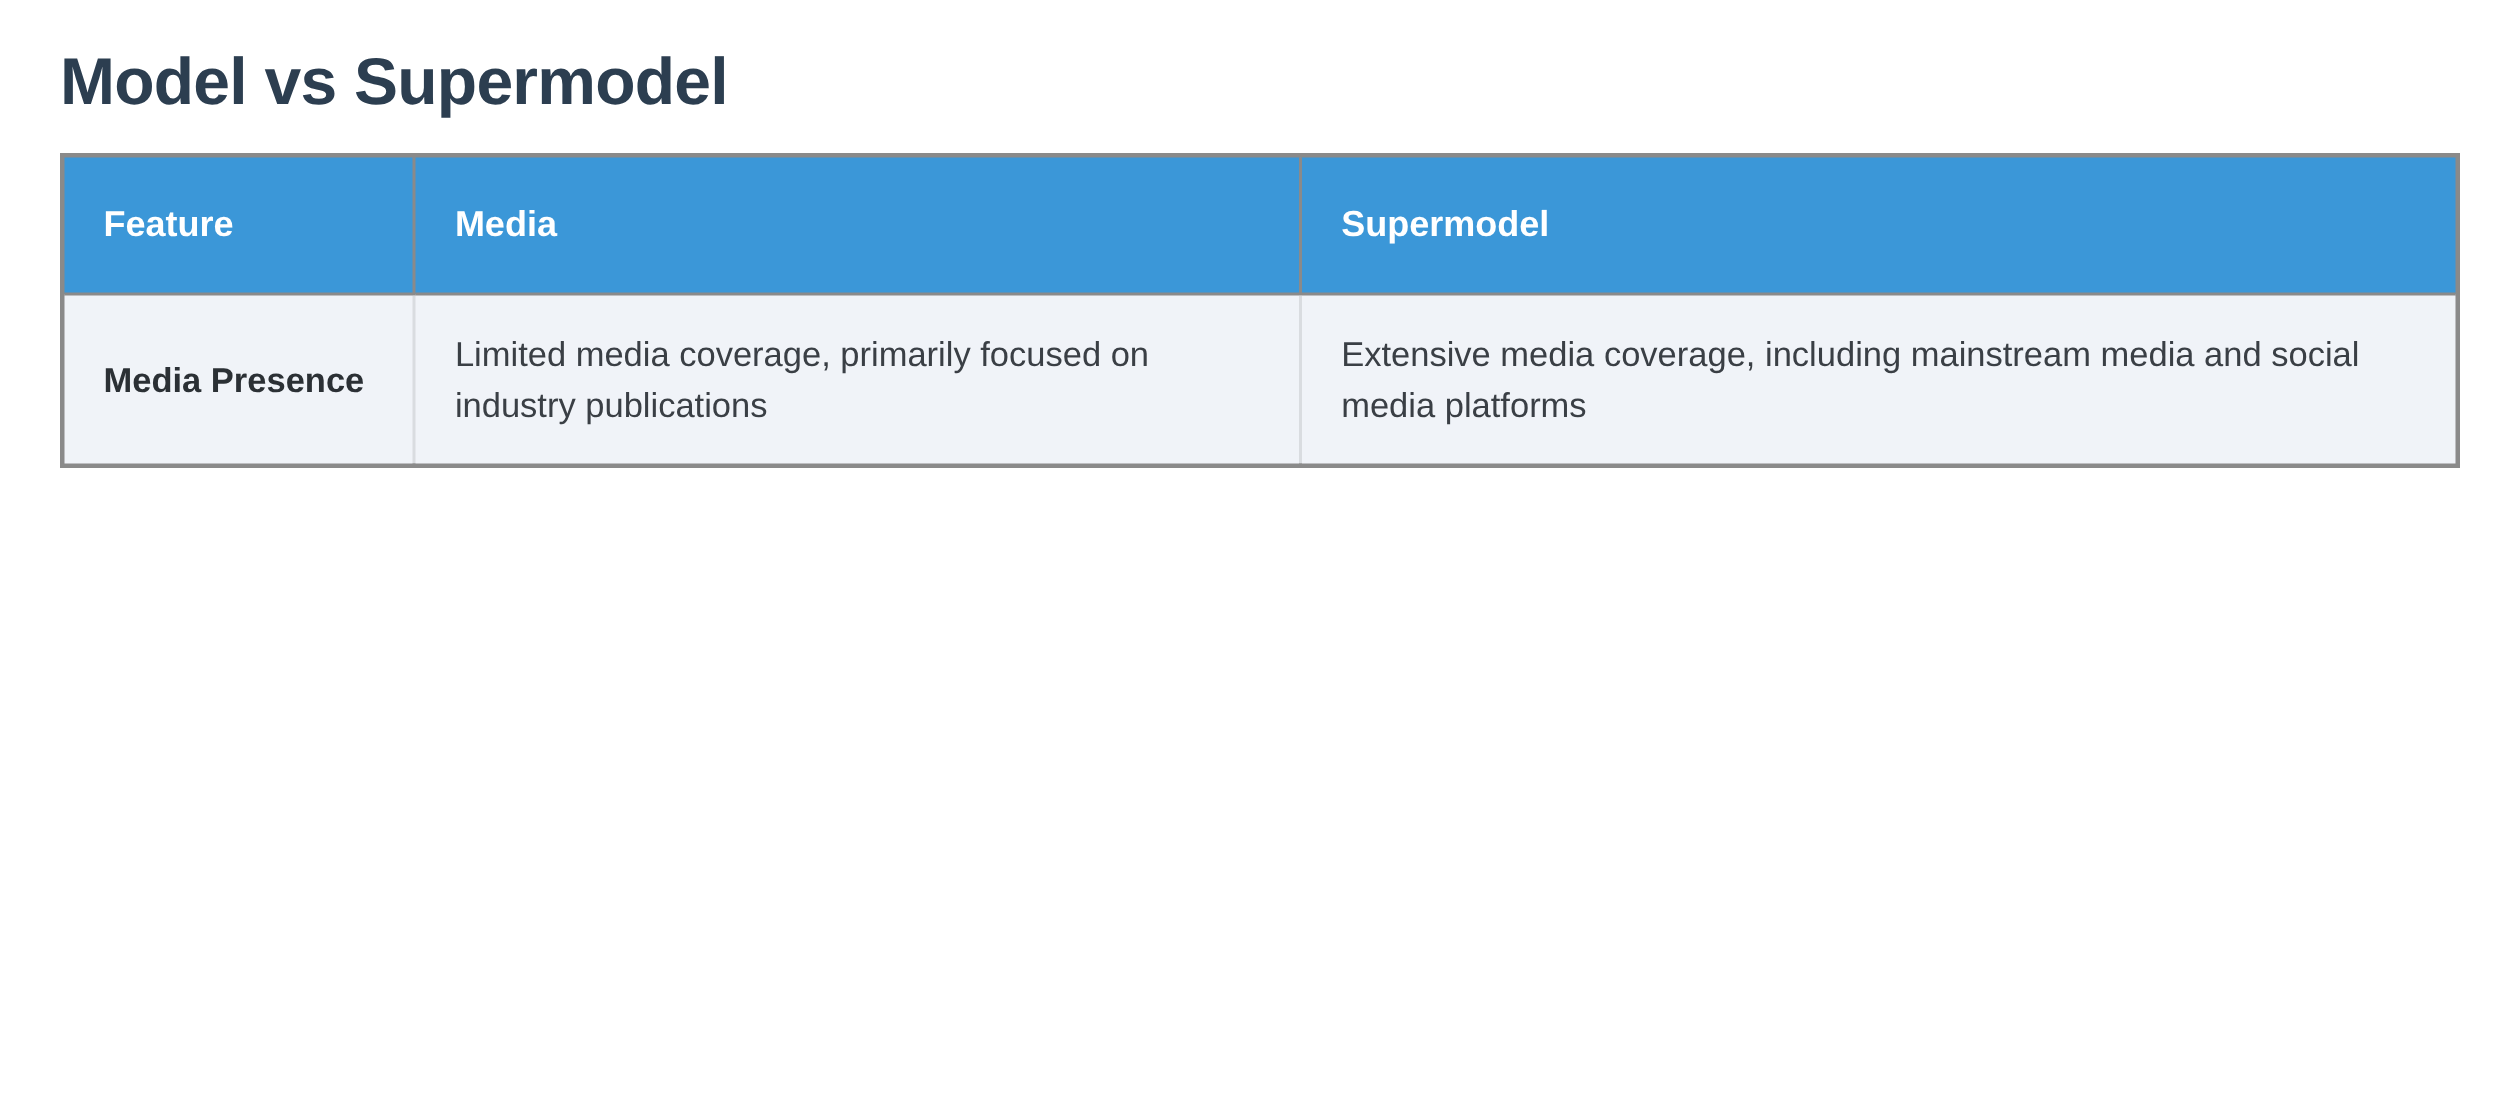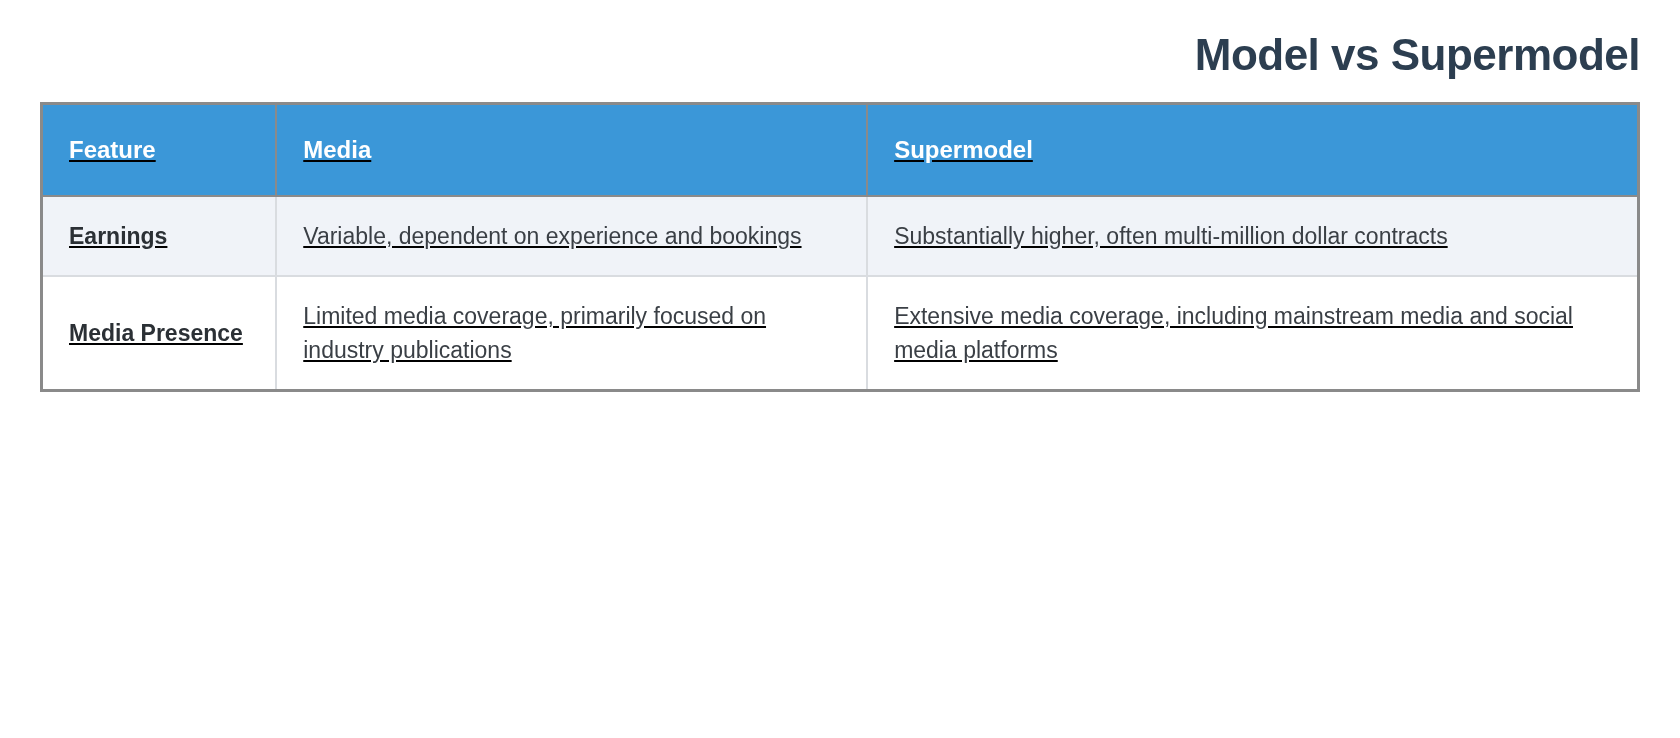--- a/index.html
+++ b/index.html
@@ -22,32 +22,31 @@
   }
   .page {
     width: 1680px;
     height: 738px;
     padding: 0 40px;
     background: #ffffff;
   }
   .page-title {
     margin: 0;
     padding: 30px 0 22px 0;
-    text-align: right;
+    text-align: left;
     font-size: 44px;
     font-weight: 700;
     letter-spacing: -0.5px;
     color: var(--title-text);
   }
   table.comparison {
     width: 100%;
     border-collapse: collapse;
     border: 3px solid var(--border-outer);
     table-layout: fixed;
-    text-decoration: underline;
   }
   col.col-feature { width: 14.7%; }
   col.col-model { width: 37.0%; }
   col.col-supermodel { width: 48.3%; }
   th {
     background: var(--header-bg);
     color: var(--header-text);
     font-size: 24px;
     font-weight: 700;
     text-align: left;
@@ -86,24 +85,19 @@
     </colgroup>
     <thead>
       <tr>
         <th>Feature</th>
         <th>Media</th>
         <th>Supermodel</th>
       </tr>
     </thead>
     <tbody>
         <tr>
-          <td class="feature-cell">Earnings</td>
-          <td>Variable, dependent on experience and bookings</td>
-          <td>Substantially higher, often multi-million dollar contracts</td>
-        </tr>
-        <tr>
           <td class="feature-cell">Media Presence</td>
           <td>Limited media coverage, primarily focused on industry publications</td>
           <td>Extensive media coverage, including mainstream media and social media platforms</td>
         </tr>
       </tbody>
   </table>
 </div>
 
 </body></html>

